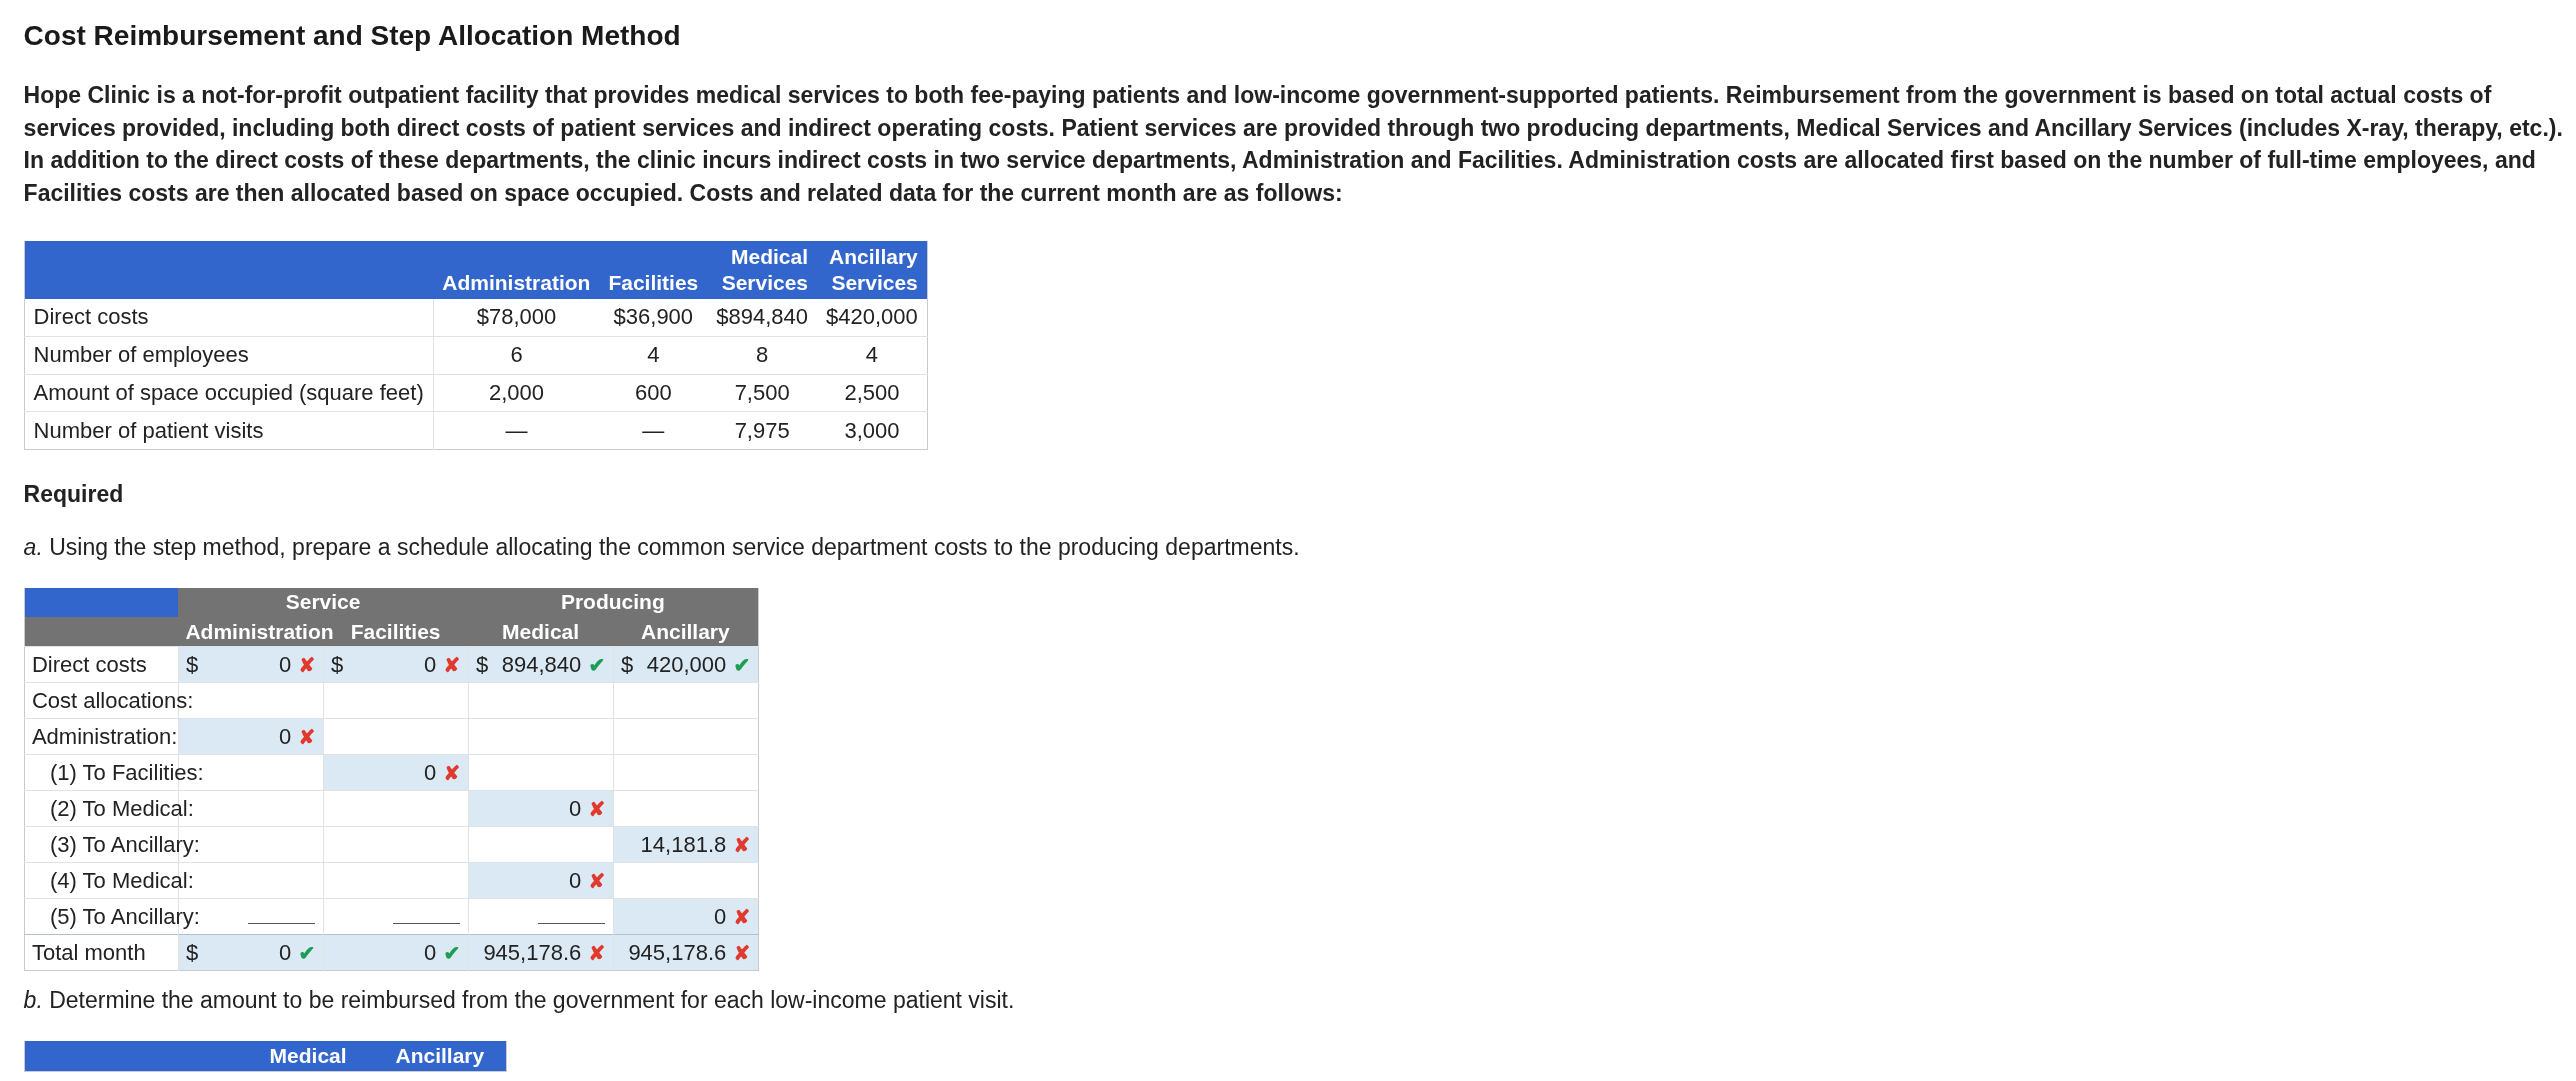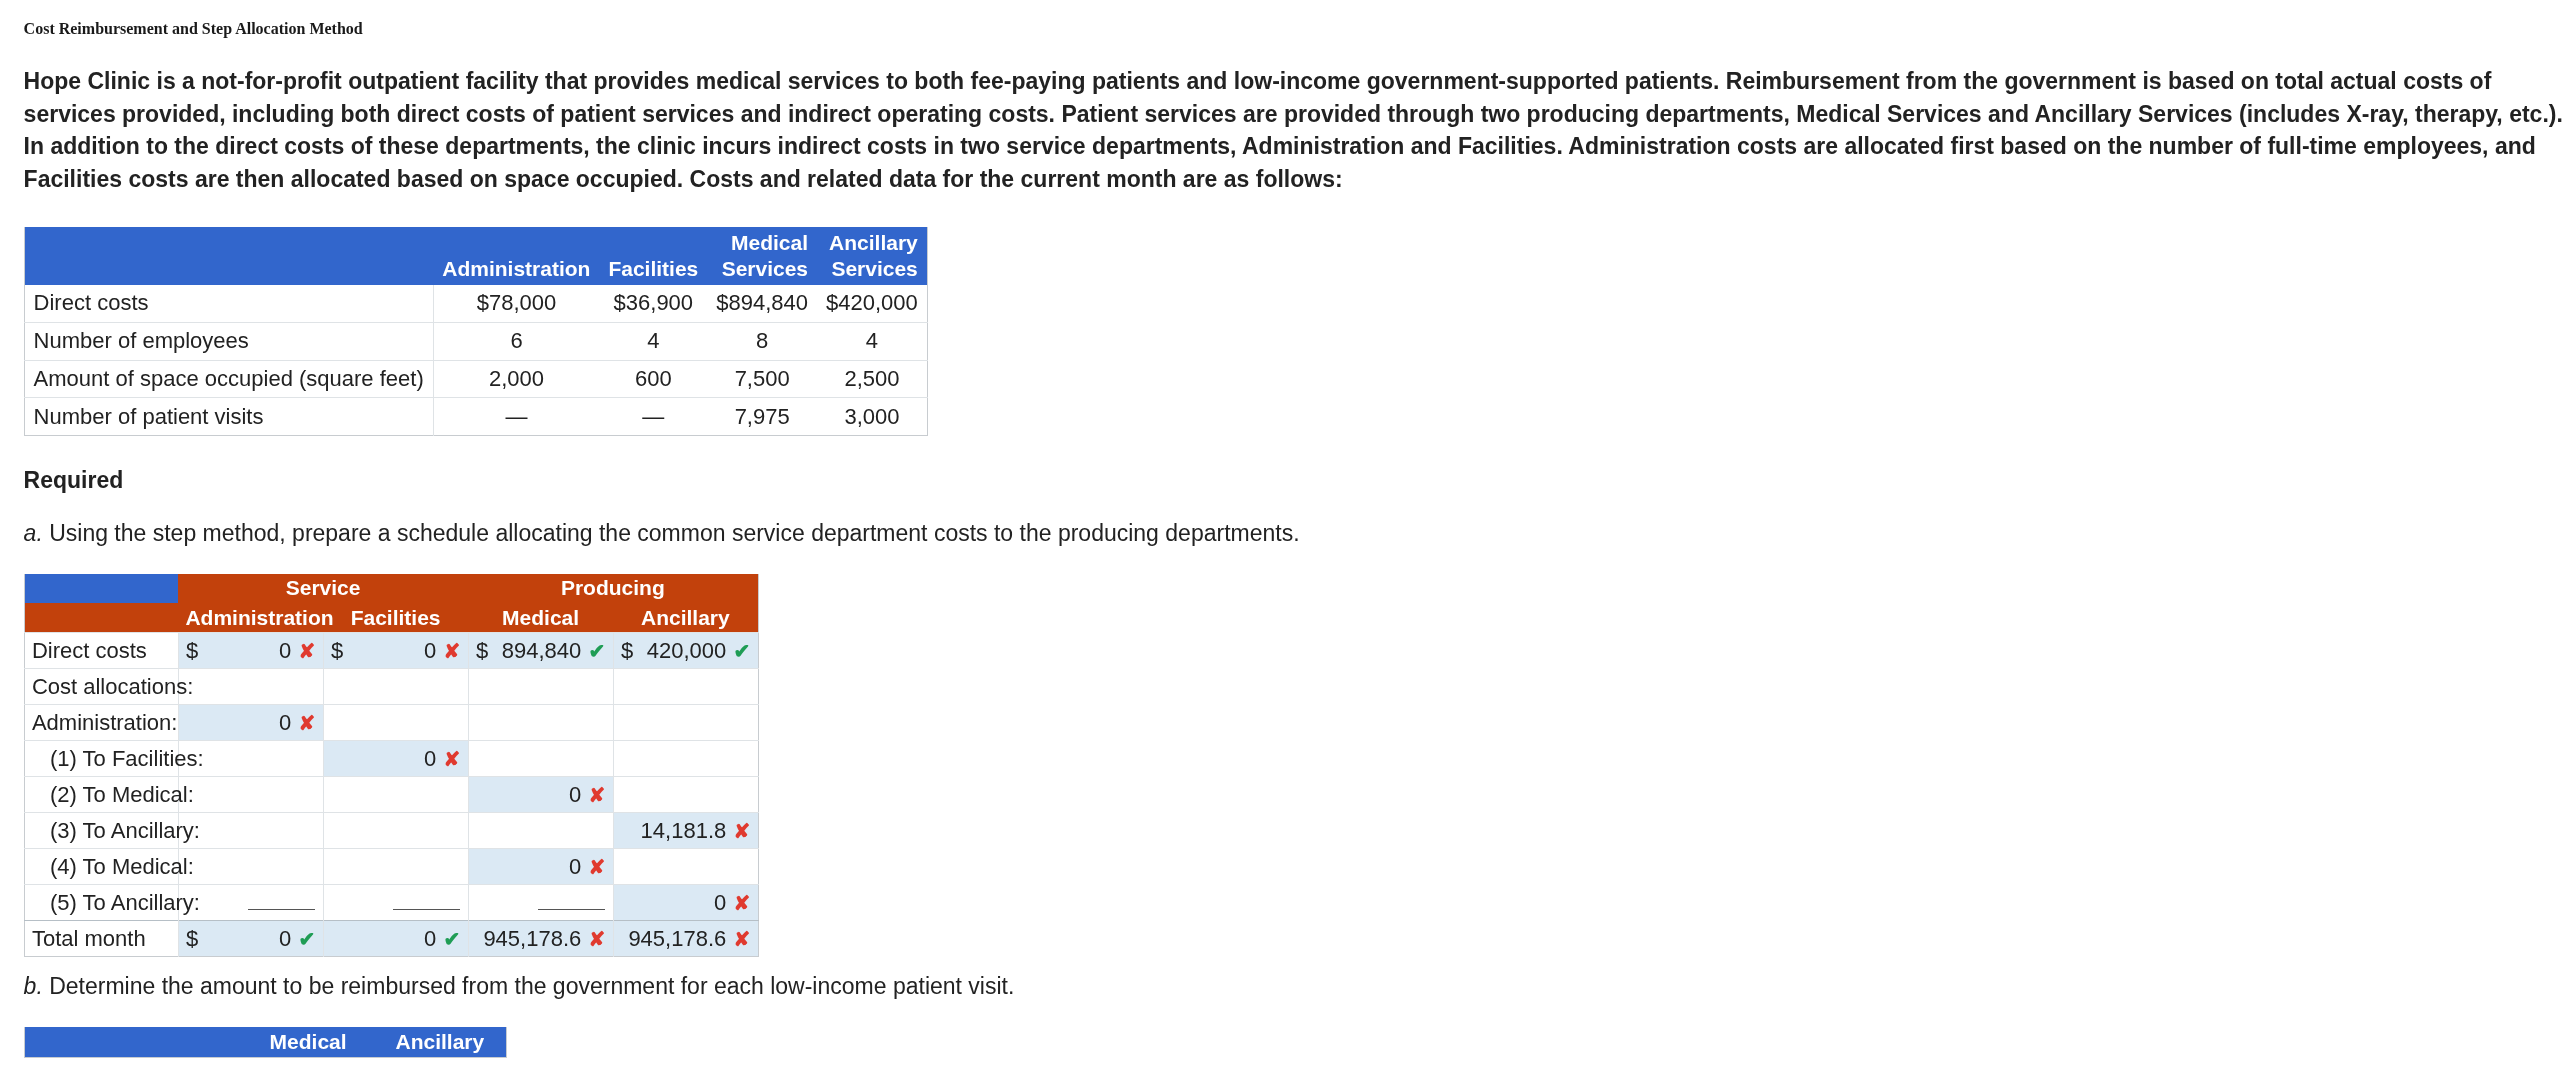--- a/index.html
+++ b/index.html
@@ -14,24 +14,23 @@
     font-size: 23px;
     color: #222222;
     overflow: hidden;
   }
   .page {
     padding: 12.7px 0 0 23.6px;
     box-sizing: border-box;
   }
   .title {
     font-weight: bold;
-    font-size: 16px;
+    font-size: 28px;
     color: #1a1a1a;
     margin: 7.3px 0 27px 0;
-    font-family: Liberation Serif, serif;
   }
   .intro {
     font-size: 23px;
     line-height: 1.42;
     color: #222222;
     margin: 0 0 31px 0;
     max-width: 2630px;
     font-weight: bold;
   }
   
@@ -85,21 +84,21 @@
   .question em { font-style: italic; }
 
   
   .schedule {
     width: 735px;
     border: 0.9px solid #c8ccd0;
     border-top: none;
     table-layout: fixed;
   }
   .schedule th.grouphead, .schedule th.colhead {
-    background: #c2410c;
+    background: #737373;
     color: #ffffff;
     font-weight: bold;
     font-size: 21px;
     padding: 2.7px 7.3px;
     text-align: center;
     border: none;
   }
   .schedule th.grouphead.empty { background: #3266cc; }
   .schedule td {
     border-top: 0.9px solid #dfe3e6;

